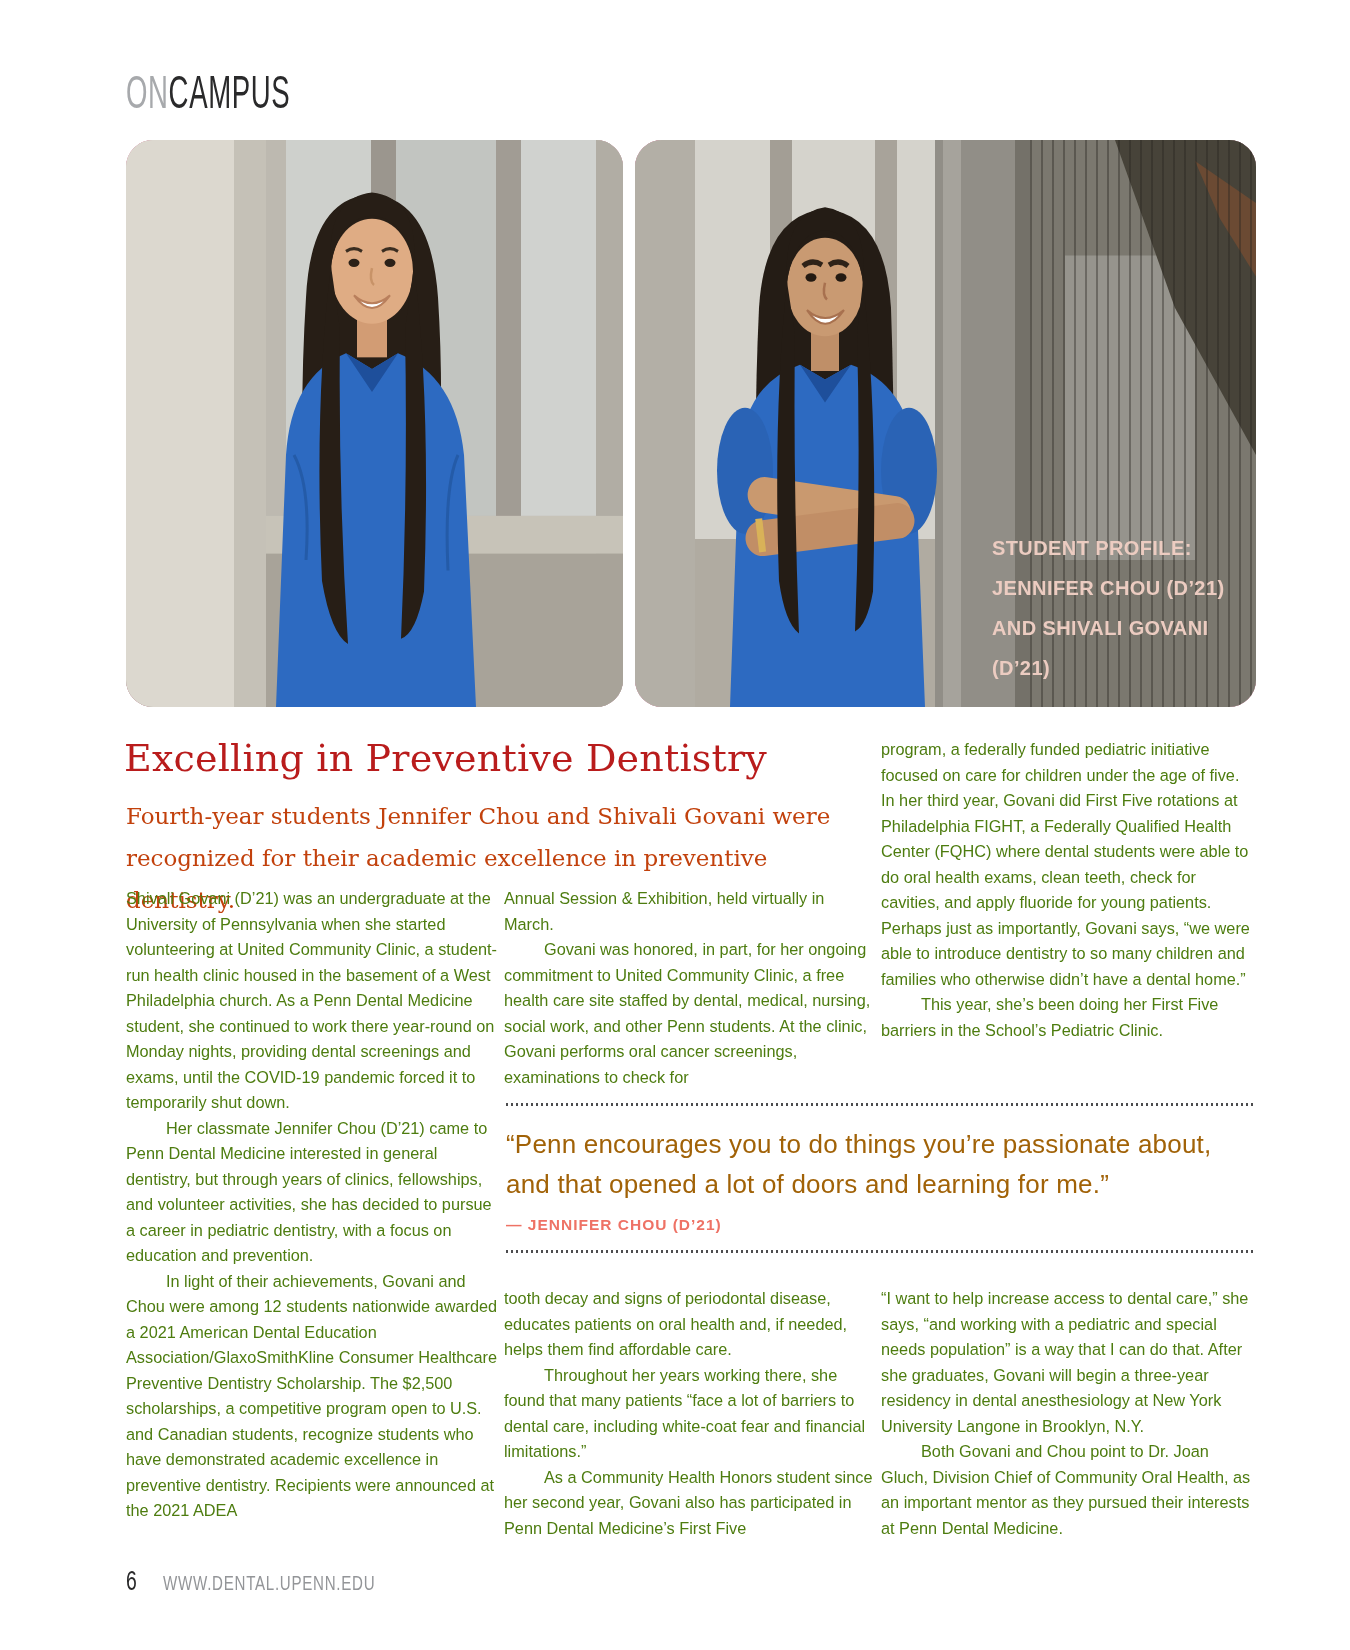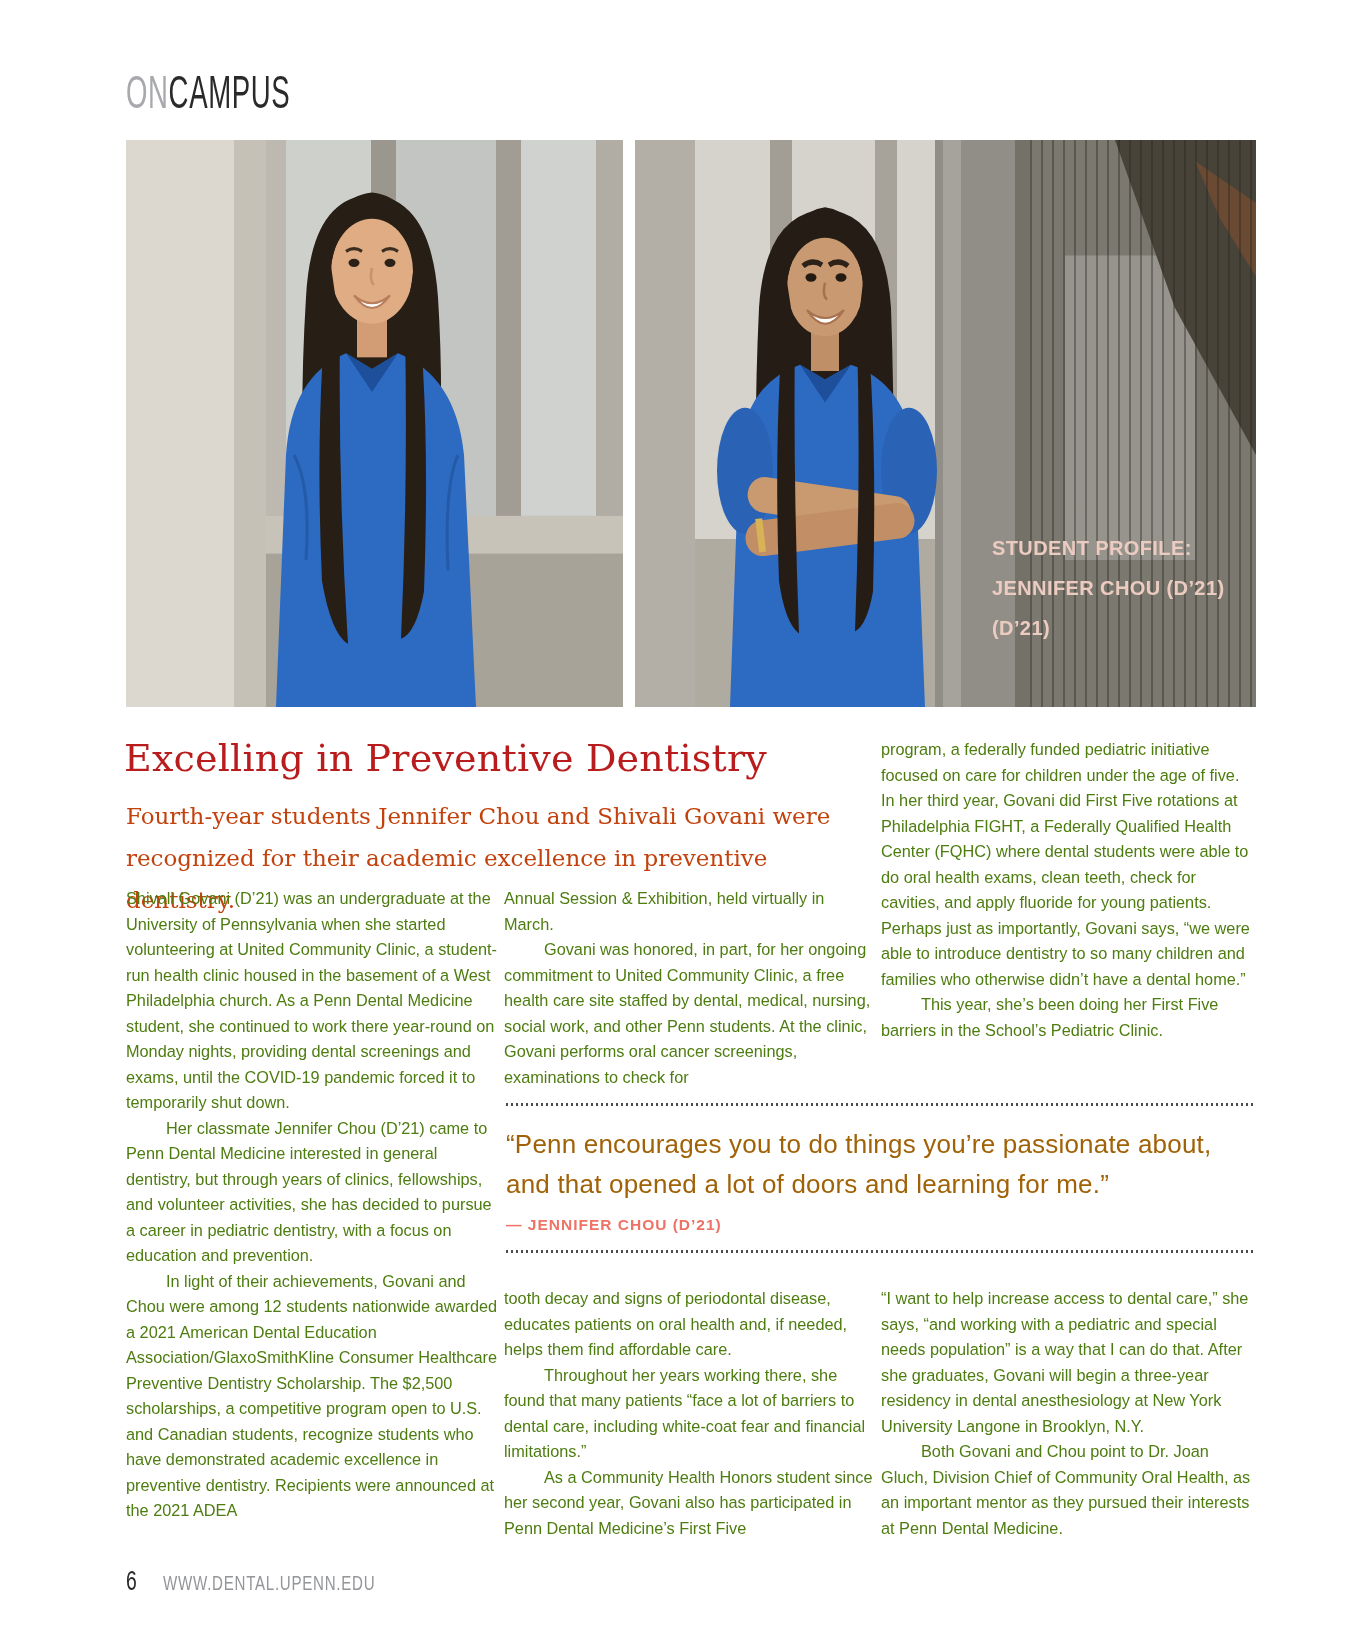--- a/index.html
+++ b/index.html
@@ -7,21 +7,21 @@
         font-family:"Liberation Sans",sans-serif;margin-left:41px;}
 
   
   .masthead{position:absolute;left:85px;top:64px;white-space:nowrap;
             font-size:46px;font-weight:500;letter-spacing:1px;
             transform:scale(0.60,1.02);transform-origin:left top;}
   .masthead .on{color:#a7a9ac;}
   .masthead .campus{color:#2a2a2b;}
 
   
-  .photo{position:absolute;top:140px;height:567px;overflow:hidden;background:#be185d;}
+  .photo{position:absolute;top:140px;height:567px;overflow:hidden;background:#be185d;border-radius:27px;}
   .photo-left{left:85px;width:497px;}
   .photo-right{left:594px;width:621px;}
   .photo svg{display:block;width:100%;height:100%;}
   .mesh{position:absolute;left:395px;top:0;width:226px;height:567px;z-index:2;
         background:repeating-linear-gradient(90deg,rgba(38,35,30,0.38) 0 2px,transparent 2px 11px);}
   .photo-caption{position:absolute;left:357px;top:388px;z-index:3;
                  font-size:20px;line-height:40px;font-weight:bold;letter-spacing:0.4px;
                  color:#ecccc1;}
 
   
@@ -129,20 +129,21 @@
       <rect x="112" y="330" width="165" height="34" rx="17" fill="#c9996f" transform="rotate(8 194 347)"></rect>
       <rect x="110" y="354" width="170" height="34" rx="17" fill="#c18e66" transform="rotate(-7 195 371)"></rect>
       <rect x="122" y="352" width="7" height="32" fill="#d9b258" transform="rotate(-7 195 371)"></rect>
       <path d="M 152 135 Q 138 260 144 420 Q 150 460 164 470 Q 158 320 160 185 Z" fill="#241c15"></path>
       <path d="M 228 135 Q 243 260 238 430 Q 232 462 220 468 Q 226 320 222 185 Z" fill="#241c15"></path>
     </svg>
     <div class="mesh"></div>
     <div class="photo-caption">
       <div>STUDENT PROFILE:</div>
       <div>JENNIFER CHOU (D’21)</div>
+      <div>AND SHIVALI GOVANI</div>
       <div>(D’21)</div>
     </div>
   </div>
 
   <h1 class="title" style="margin:0;">Excelling in Preventive Dentistry</h1>
   <div class="subtitle">Fourth-year students Jennifer Chou and Shivali Govani were recognized for their academic excellence in preventive dentistry.</div>
 
   <div class="col col1">
     <p>Shivali Govani (D’21) was an undergraduate at the University of Pennsylvania when she started volunteering at United Community Clinic, a student-run health clinic housed in the basement of a West Philadelphia church. As a Penn Dental Medicine student, she continued to work there year-round on Monday nights, providing dental screenings and exams, until the COVID-19 pandemic forced it to temporarily shut down.</p>
     <p class="ind">Her classmate Jennifer Chou (D’21) came to Penn Dental Medicine interested in general dentistry, but through years of clinics, fellowships, and volunteer activities, she has decided to pursue a career in pediatric dentistry, with a focus on education and prevention.</p>

